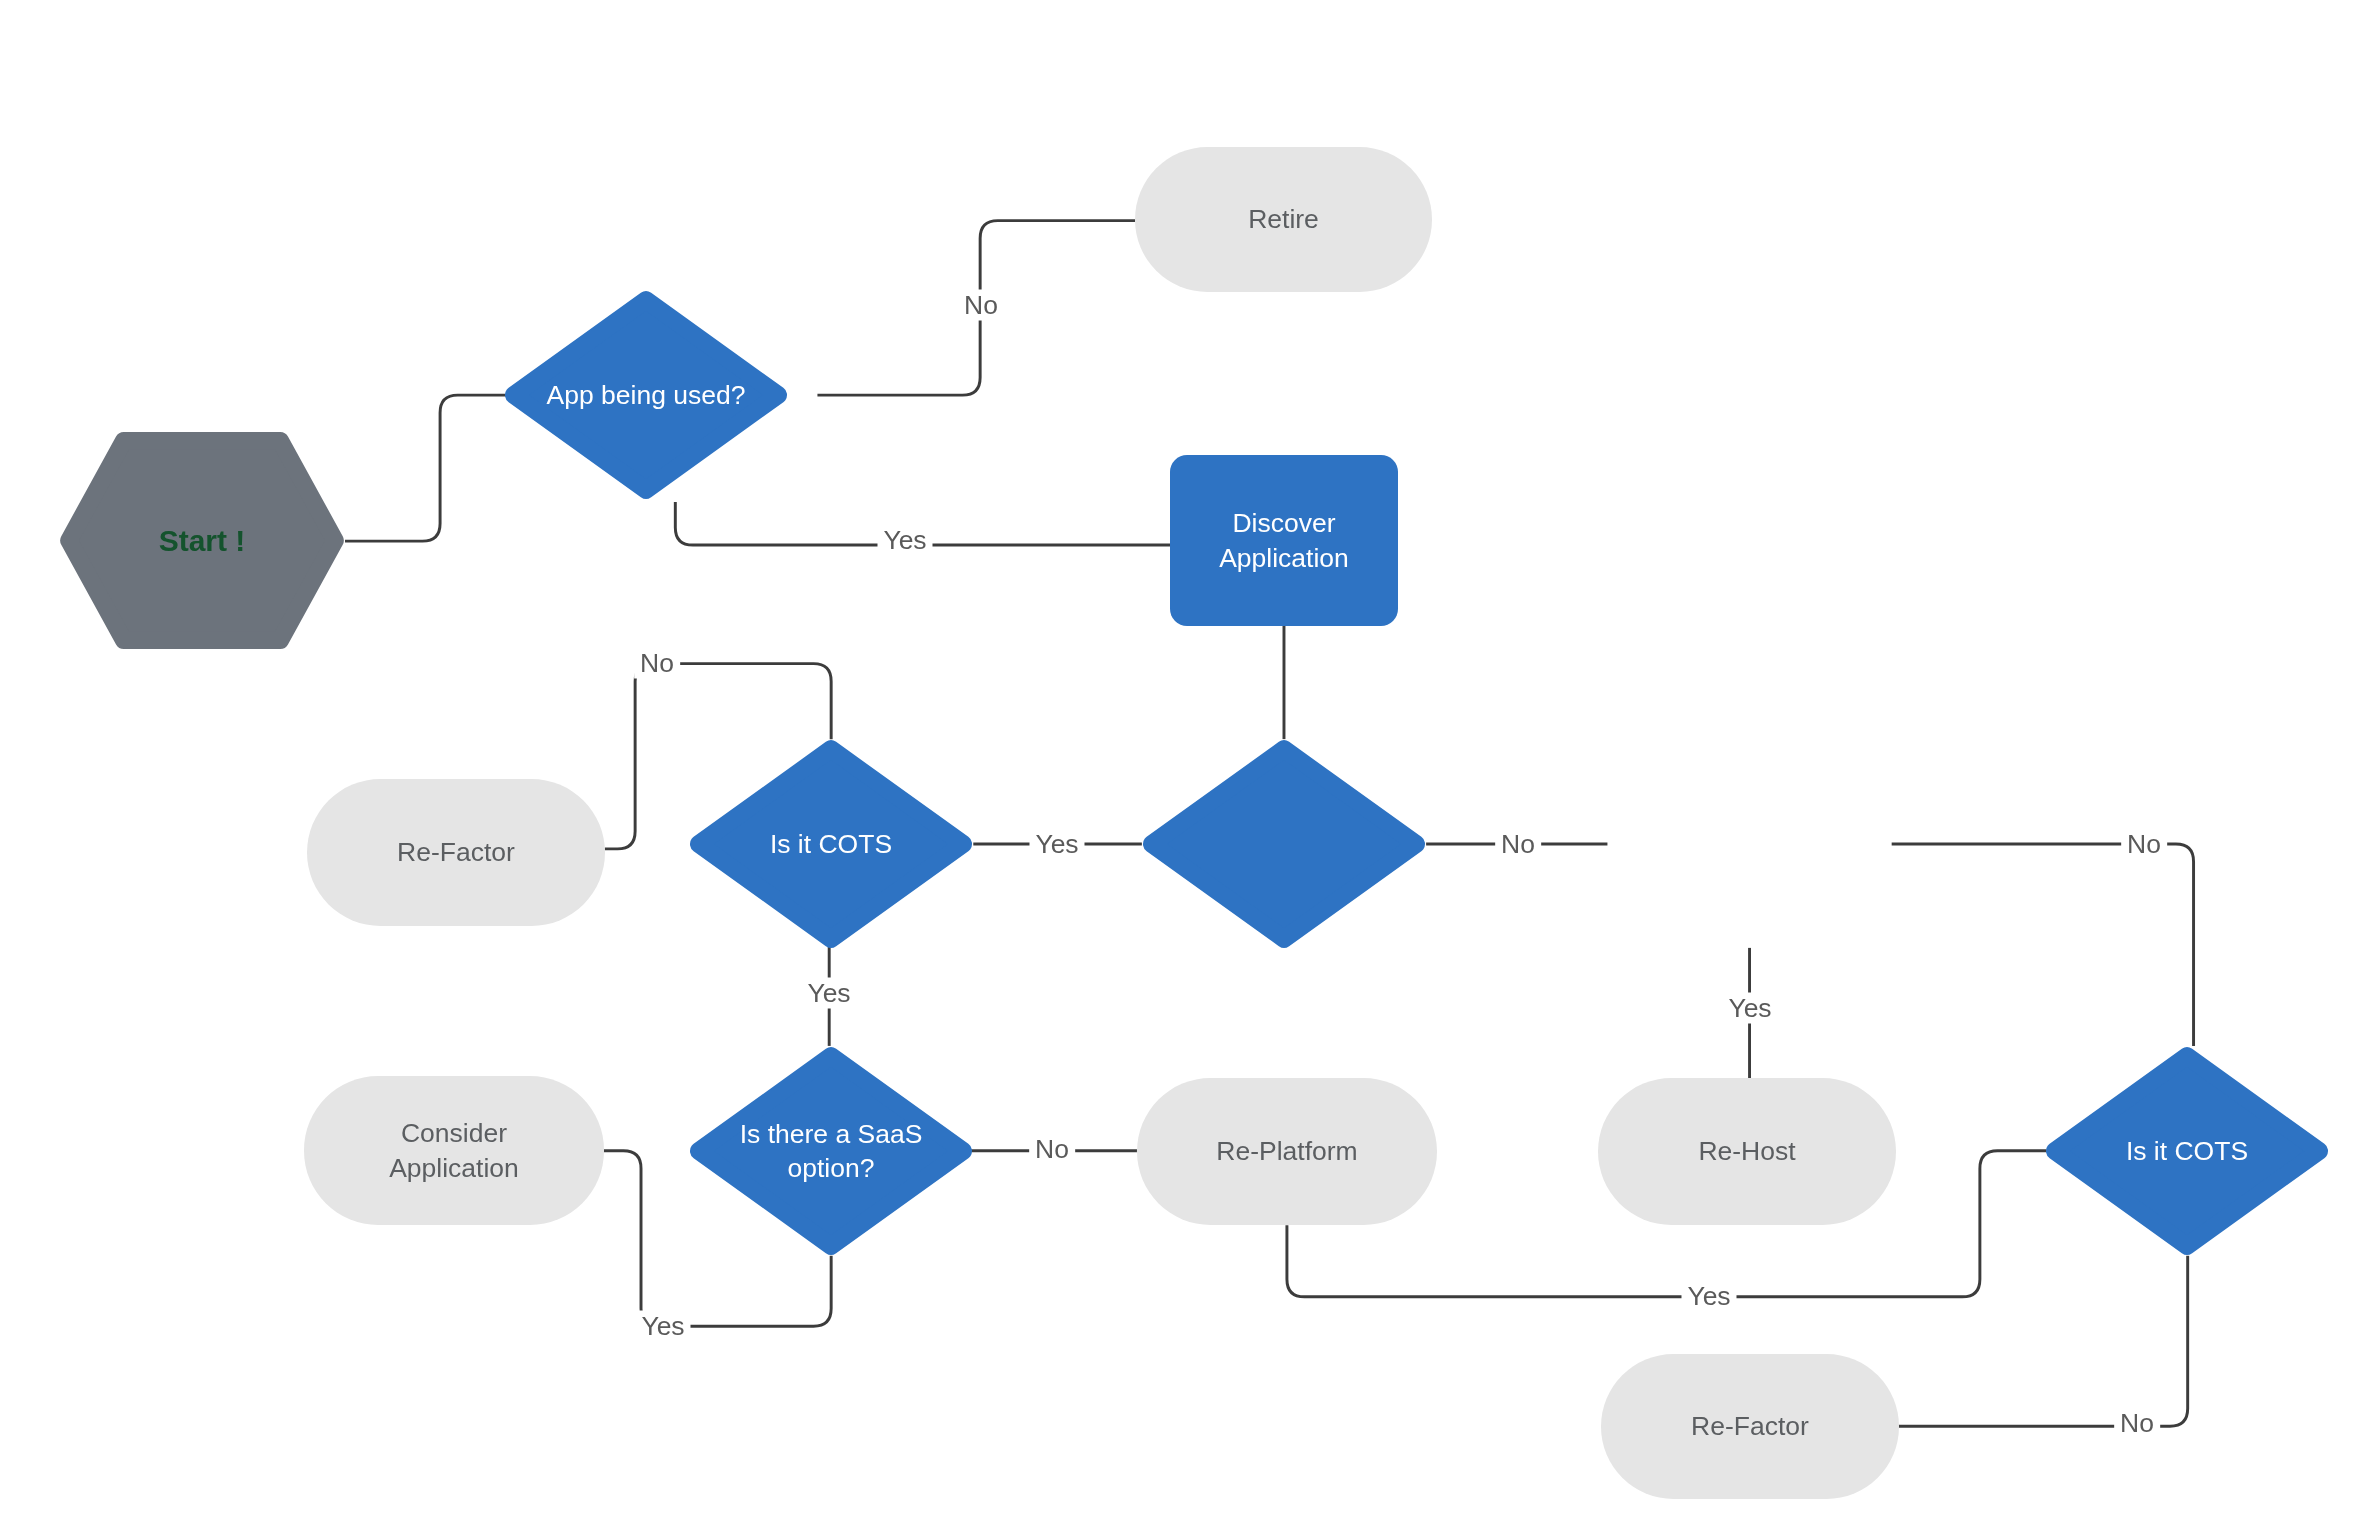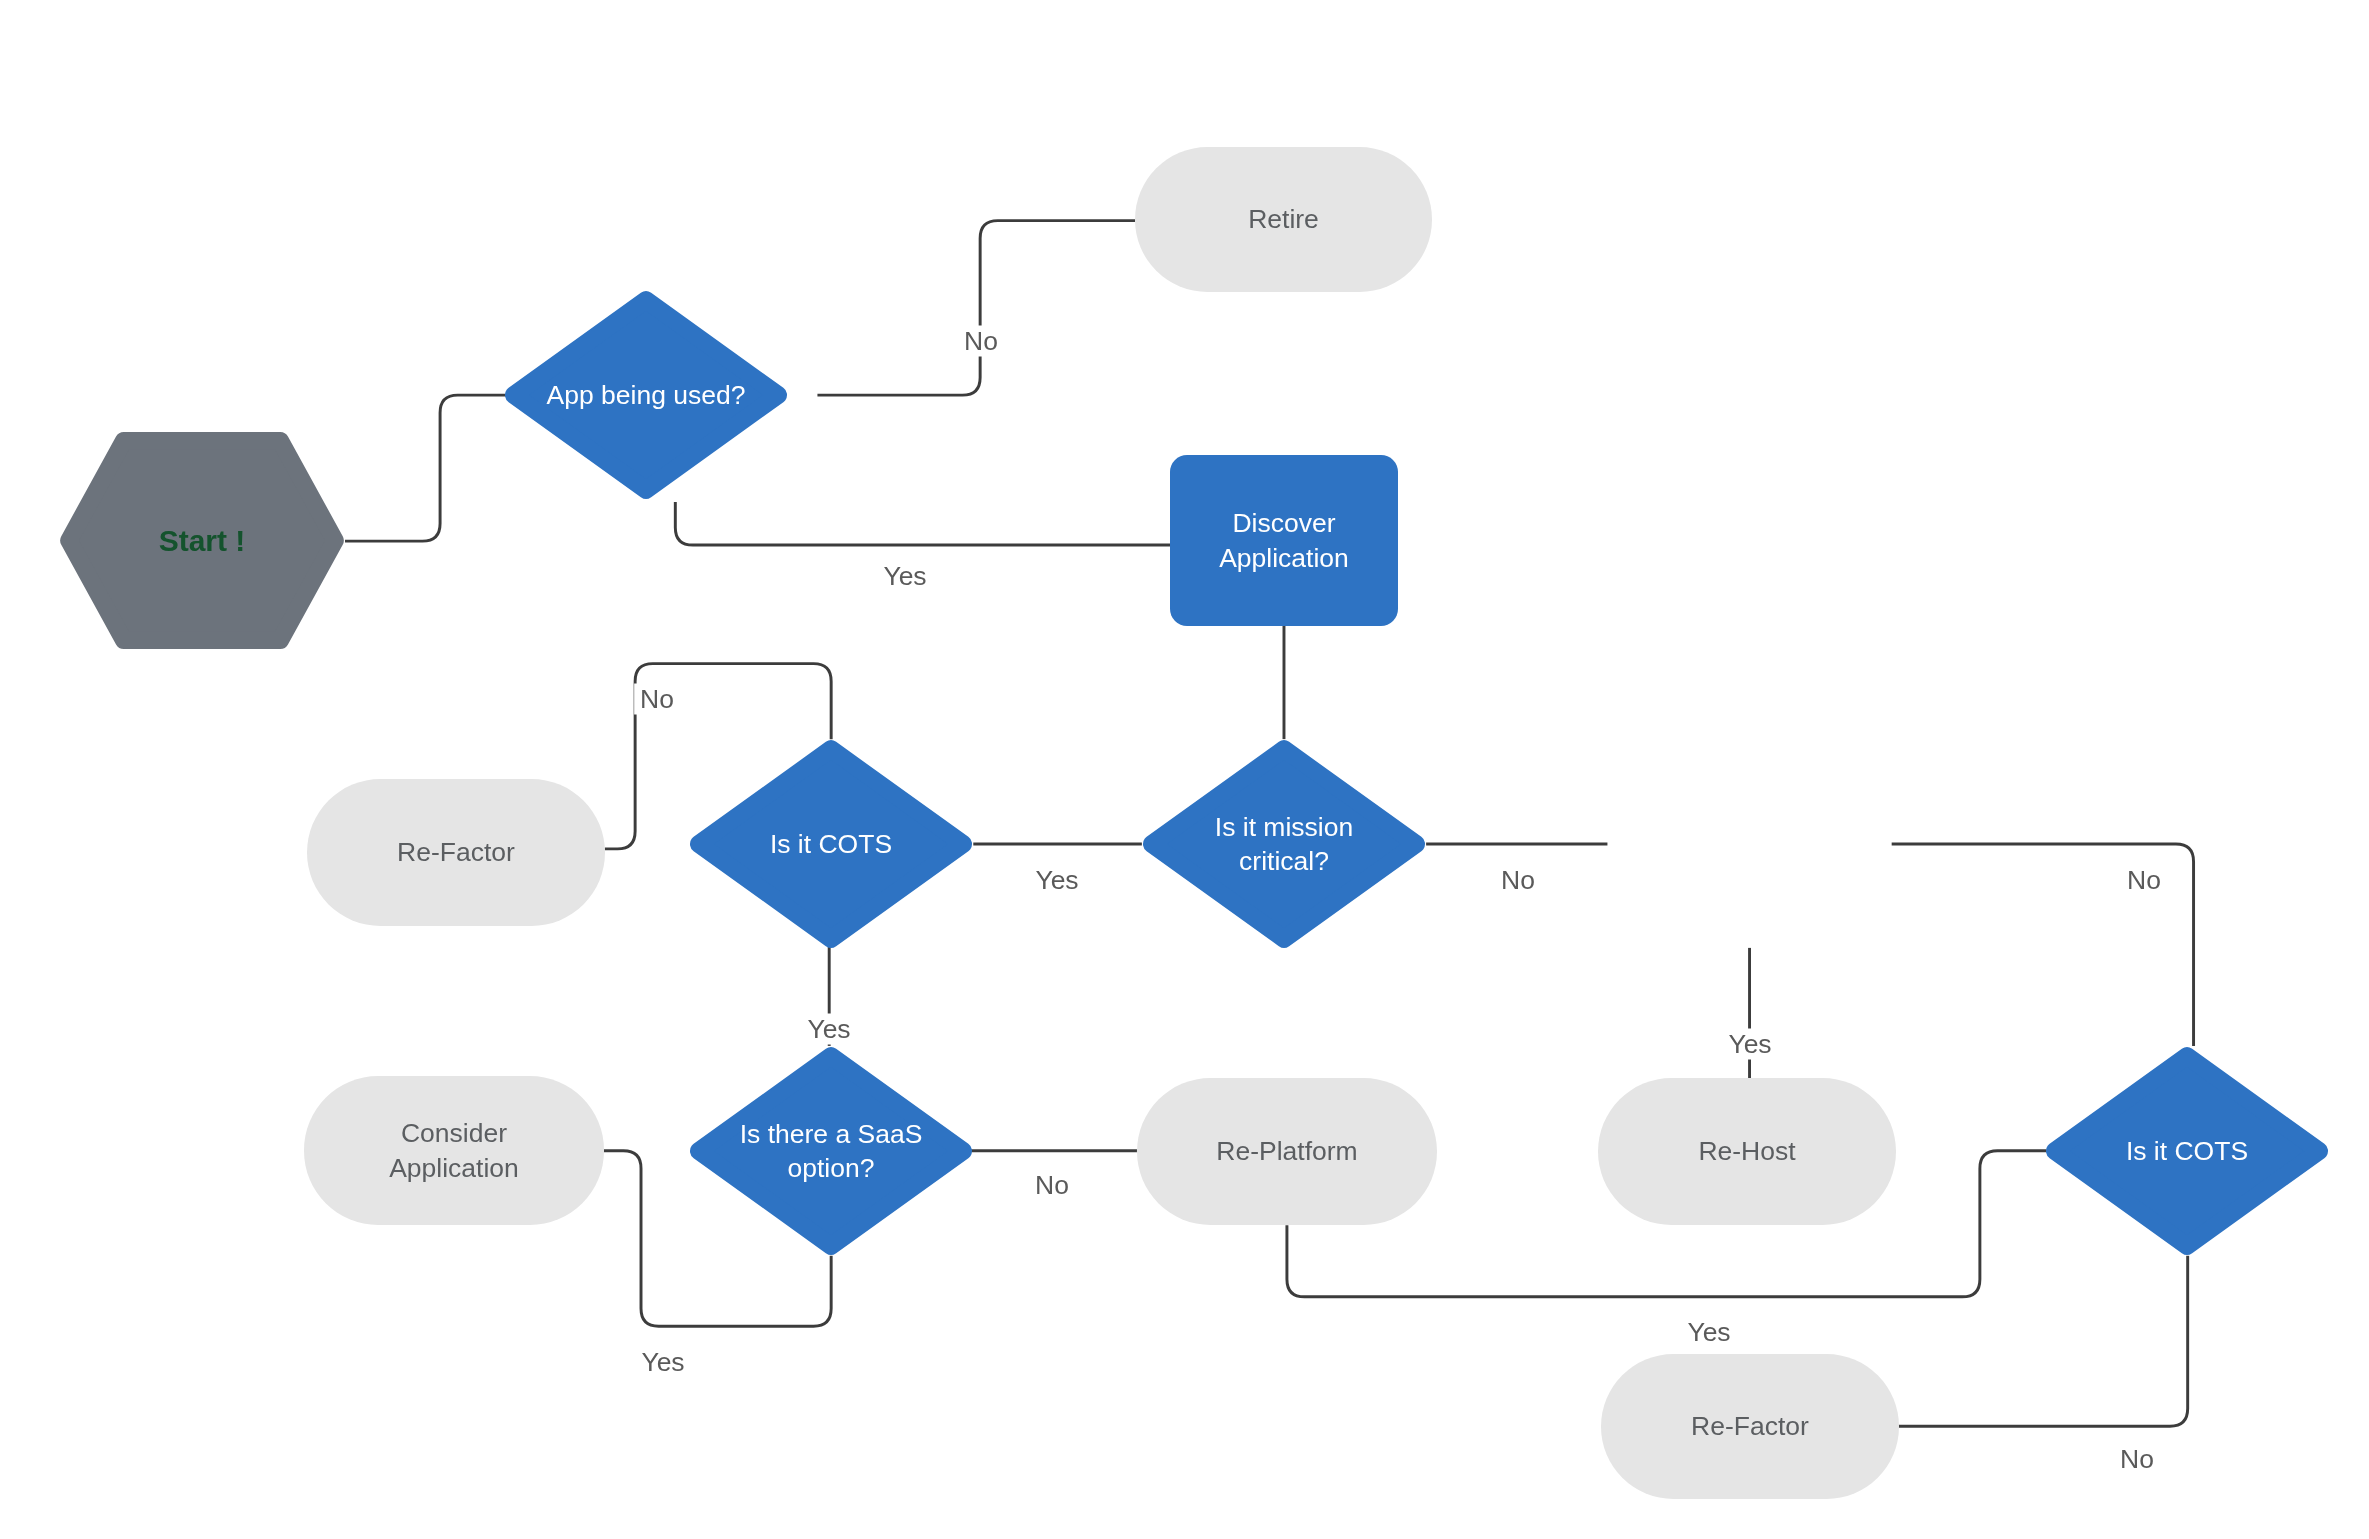--- a/index.html
+++ b/index.html
@@ -10,21 +10,21 @@
   .node{position:absolute;display:flex;align-items:center;justify-content:center;text-align:center;}
   .node .shape-svg{position:absolute;left:0;top:0;width:100%;height:100%;}
   .node .lbl{position:relative;z-index:2;font-size:26.5px;line-height:1.3;}
   .pill{background:#e5e5e5;border-radius:74px;}
   .pill .lbl{color:#5b5e61;}
   .proc{background:#2e73c3;border-radius:17px;}
   .proc .lbl{color:#ffffff;}
   .diamond .lbl{color:#ffffff;}
   .hexnode .lbl{color:#14532d;font-weight:bold;font-size:30px;}
   .edge-label{position:absolute;transform:translate(-50%,-50%);font-size:26.5px;color:#5a5a5a;
-              background:#ffffff;padding:0 5.9px;white-space:nowrap;z-index:3;margin-top:36px;}
+              background:#ffffff;padding:0 5.9px;white-space:nowrap;z-index:3;}
 </style>
 </head>
 <body>
 
 <div id="canvas">
 
   <svg id="edge-layer" viewBox="0 0 2417 1571">
     <path d="M 352 552 H 431 Q 449 552 449 534 V 421 Q 449 403 467 403 H 544"></path>
     <path d="M 834 403 H 982 Q 1000 403 1000 385 V 243 Q 1000 225 1018 225 H 1158"></path>
     <path d="M 689 512 V 538 Q 689 556 707 556 H 1194"></path>
@@ -71,21 +71,20 @@
   </div>
 
   <div class="node pill" style="left:307px;top:779px;width:298px;height:147px;">
     <div class="lbl">Re-Factor</div>
   </div>
 
   <div class="node diamond" style="left:1142px;top:739px;width:284px;height:210px;">
     <svg class="shape-svg" viewBox="0 0 290 214">
       <polygon points="145,10 280,107 145,204 10,107" fill="#2e73c3" stroke="#2e73c3" stroke-width="18" stroke-linejoin="round"></polygon>
     </svg>
-    <div class="lbl" style="width:225px;">Is it mission critical?</div>
   </div>
 
 
   <div class="node diamond" style="left:689px;top:1046px;width:284px;height:210px;">
     <svg class="shape-svg" viewBox="0 0 290 214">
       <polygon points="145,10 280,107 145,204 10,107" fill="#2e73c3" stroke="#2e73c3" stroke-width="18" stroke-linejoin="round"></polygon>
     </svg>
     <div class="lbl" style="width:230px;">Is there a SaaS option?</div>
   </div>
 

